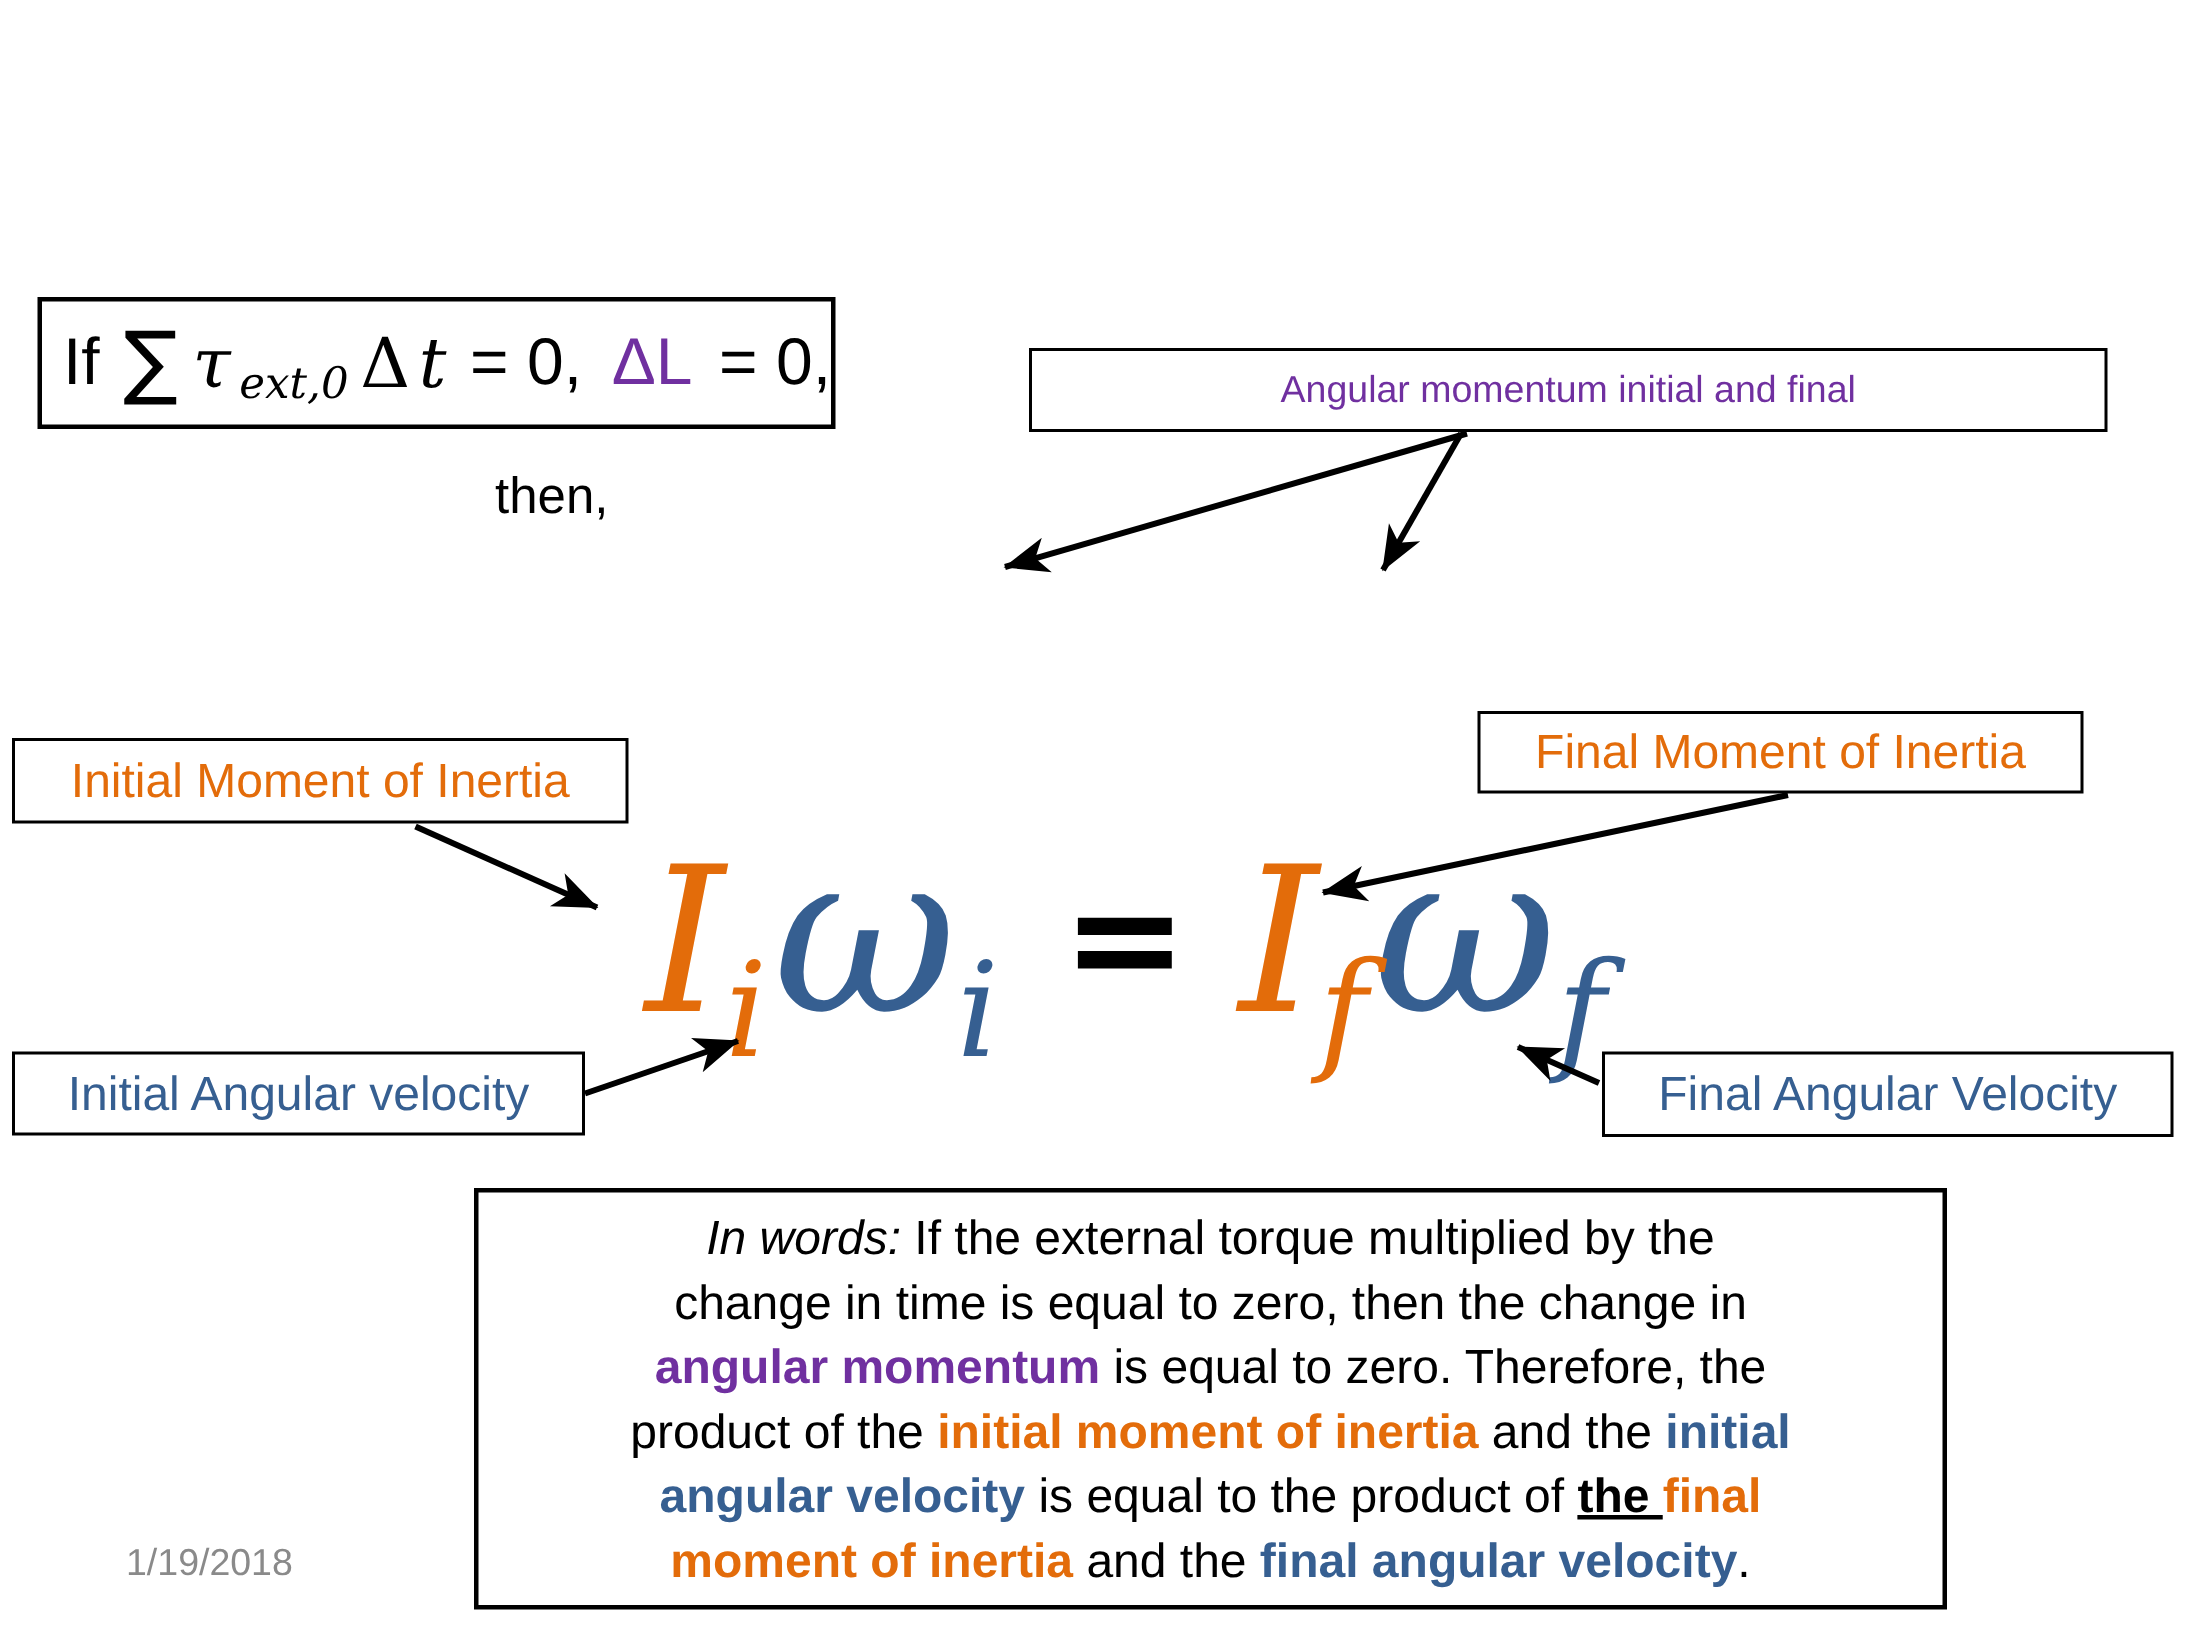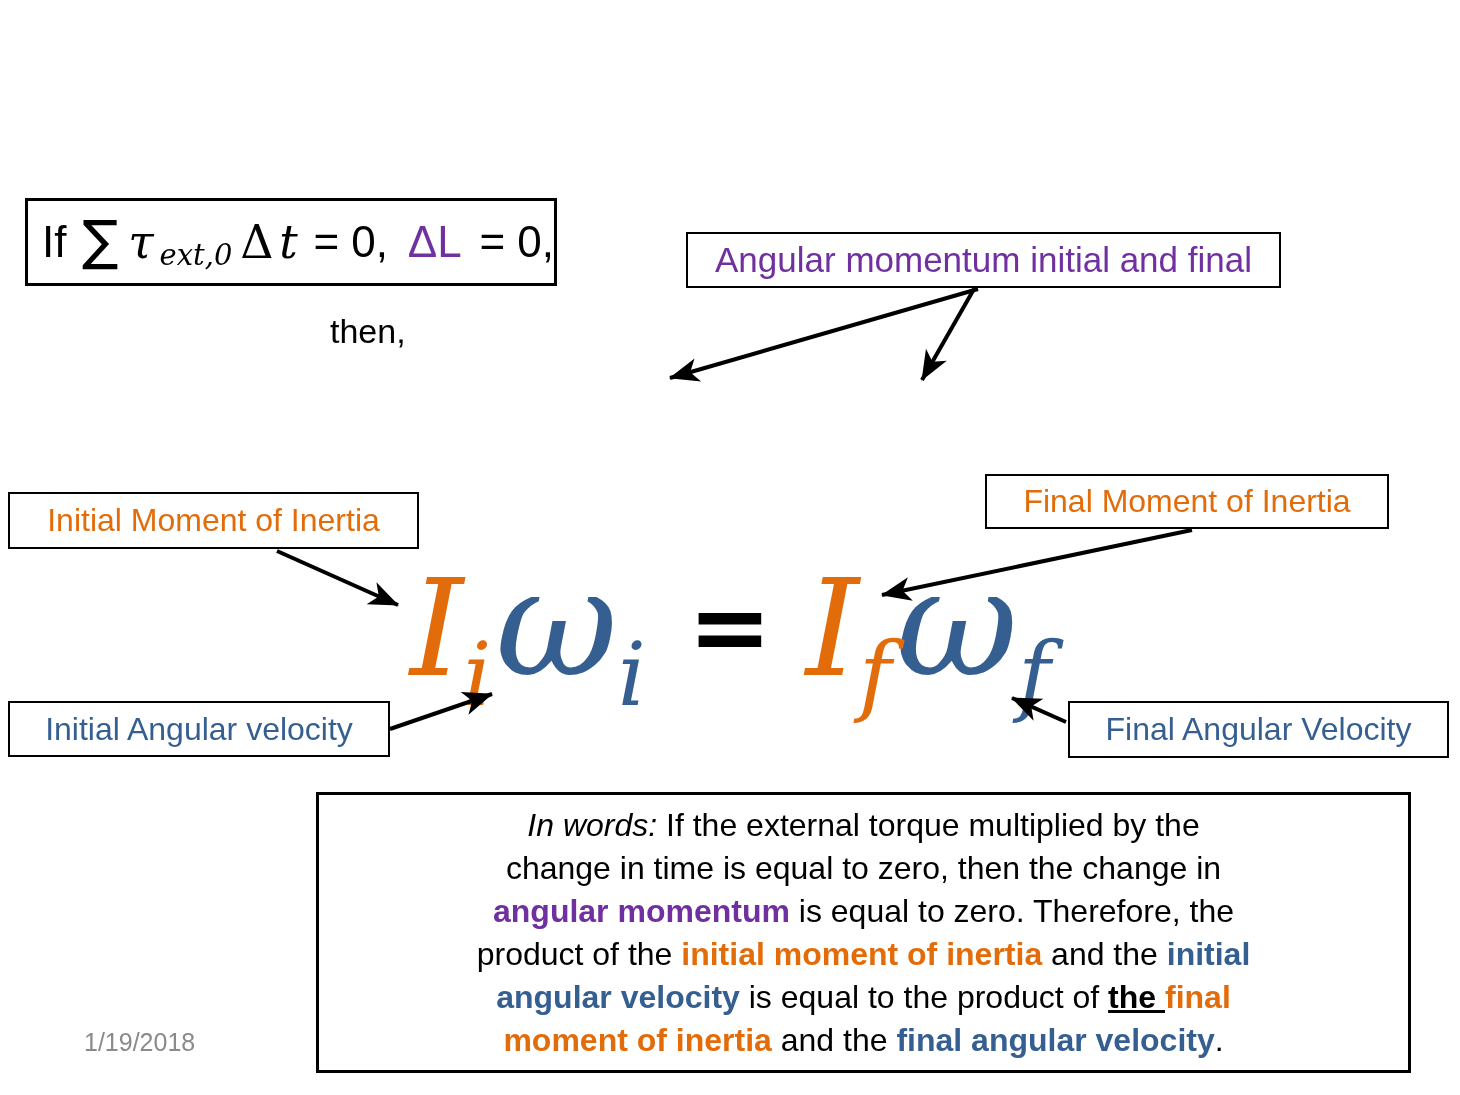--- a/index.html
+++ b/index.html
@@ -29,49 +29,49 @@
   .cond-box .tau{font-family:"DejaVu Serif",serif;font-style:italic;font-size:46px;}
   .cond-box .tau-sub{font-family:"DejaVu Serif",serif;font-style:italic;font-size:29px;position:relative;top:13px;}
   .cond-box .delta{font-family:"DejaVu Serif",serif;font-size:46px;margin-left:2px;}
   .cond-box .tvar{font-family:"DejaVu Serif",serif;font-style:italic;font-size:46px;}
   .cond-box .eqz{margin-left:10px;}
   .cond-box .dl{color:var(--purple,#7030A0);margin-left:14px;}
   .cond-box .eqz2{margin-left:12px;}
 
   .then{position:absolute;left:330px;top:312px;font-size:34px;}
 
-  .lbl-am{left:686px;top:232px;width:595px;height:56px;color:var(--purple,#7030A0);font-size:35px;}
+  .lbl-am{left:686px;top:232px;width:719px;height:56px;color:var(--purple,#7030A0);font-size:25px;}
   .lbl-imoi{left:8px;top:492px;width:411px;height:57px;color:var(--orange,#E36C0A);font-size:32px;}
   .lbl-fmoi{left:985px;top:474px;width:404px;height:55px;color:var(--orange,#E36C0A);font-size:32px;}
   .lbl-iav{left:8px;top:701px;width:382px;height:56px;color:var(--blue,#365F91);font-size:32px;}
   .lbl-fav{left:1068px;top:701px;width:381px;height:57px;color:var(--blue,#365F91);font-size:32px;}
 
   
   .sum-eq{position:absolute;left:495px;top:352px;white-space:nowrap;line-height:1;}
   .sum-eq .op{font-family:"DejaVu Sans",sans-serif;font-weight:bold;font-size:146px;vertical-align:baseline;}
   .sum-eq .operand{
     font-family:"DejaVu Serif",serif;font-style:italic;font-size:76px;
     color:var(--purple,#7030A0);position:relative;top:-36px;margin-left:12px;
   }
   .sum-eq .ssub{font-size:50px;position:relative;top:17px;margin-left:2px;}
   .sum-eq .eq{font-weight:bold;font-size:58px;position:relative;top:-46px;margin:0 18px 0 24px;}
   .sum-eq .op2{margin-left:0px;}
 
   
-  .main-eq{position:absolute;left:410px;top:548px;white-space:nowrap;line-height:1;}
+  .main-eq{position:absolute;left:430px;top:548px;white-space:nowrap;line-height:1;}
   .main-eq .bigI{font-family:"DejaVu Serif",serif;font-style:italic;font-size:135px;color:var(--orange,#E36C0A);}
   .main-eq .omega{font-family:"DejaVu Serif",serif;font-style:italic;font-size:150px;color:var(--blue,#365F91);margin-left:4px;}
   .main-eq .msub{font-family:"DejaVu Serif",serif;font-style:italic;font-size:88px;position:relative;top:30px;}
   .main-eq .msub.o{color:var(--orange,#E36C0A);}
   .main-eq .msub.b{color:var(--blue,#365F91);}
   .main-eq .eq{font-family:"DejaVu Sans",sans-serif;font-weight:bold;font-size:100px;position:relative;top:-14px;margin:0 34px 0 42px;}
 
   
   .para-box{
-    position:absolute;left:316px;top:792px;width:1095px;height:281px;
+    position:absolute;left:316px;top:792px;width:982px;height:281px;
     border:3px solid #000;box-sizing:border-box;background:#fff;
     font-size:32px;line-height:43px;text-align:center;
     white-space:pre-line;padding:9px 6px;
   }
   .seg-it{font-style:italic;}
   .seg-b{font-weight:bold;text-decoration:underline;}
   .seg-purple{color:var(--purple,#7030A0);font-weight:bold;}
   .seg-orange{color:var(--orange,#E36C0A);font-weight:bold;}
   .seg-blue{color:var(--blue,#365F91);font-weight:bold;}
 

